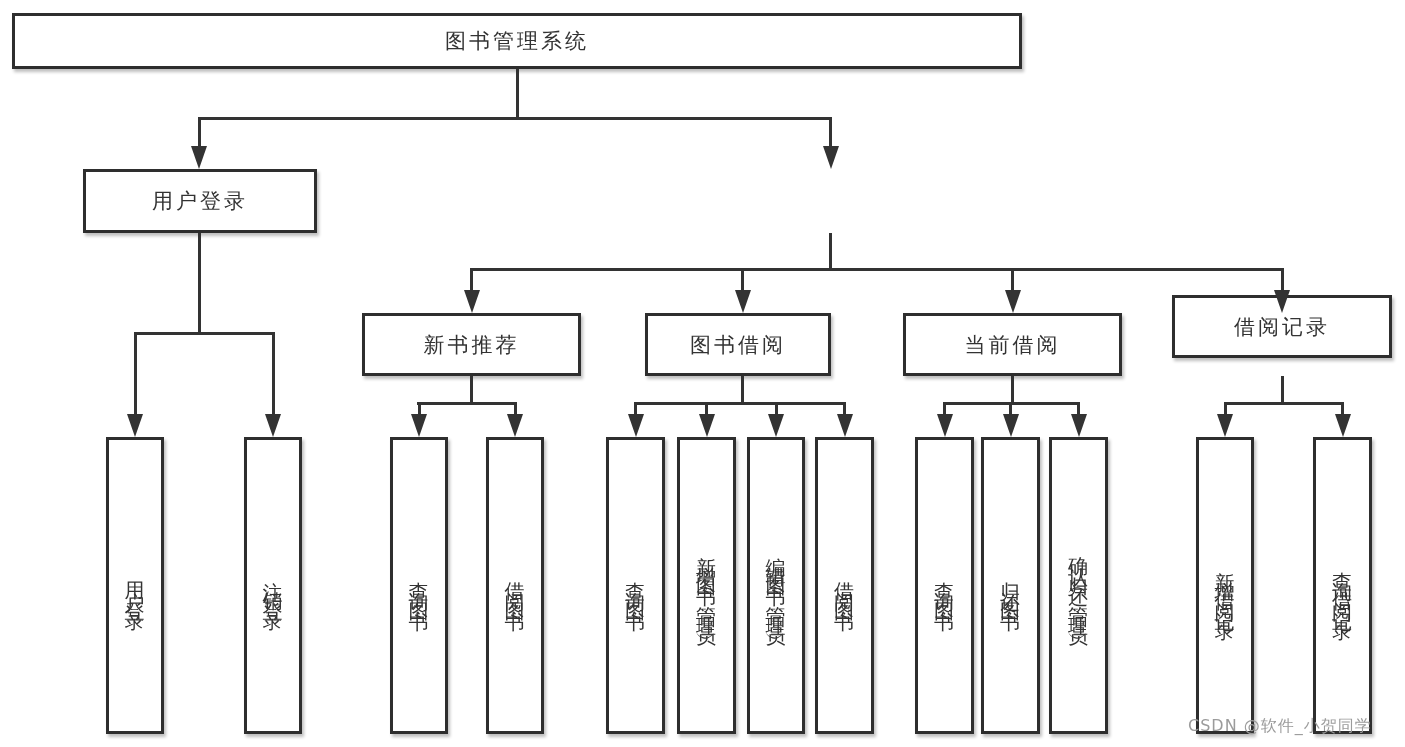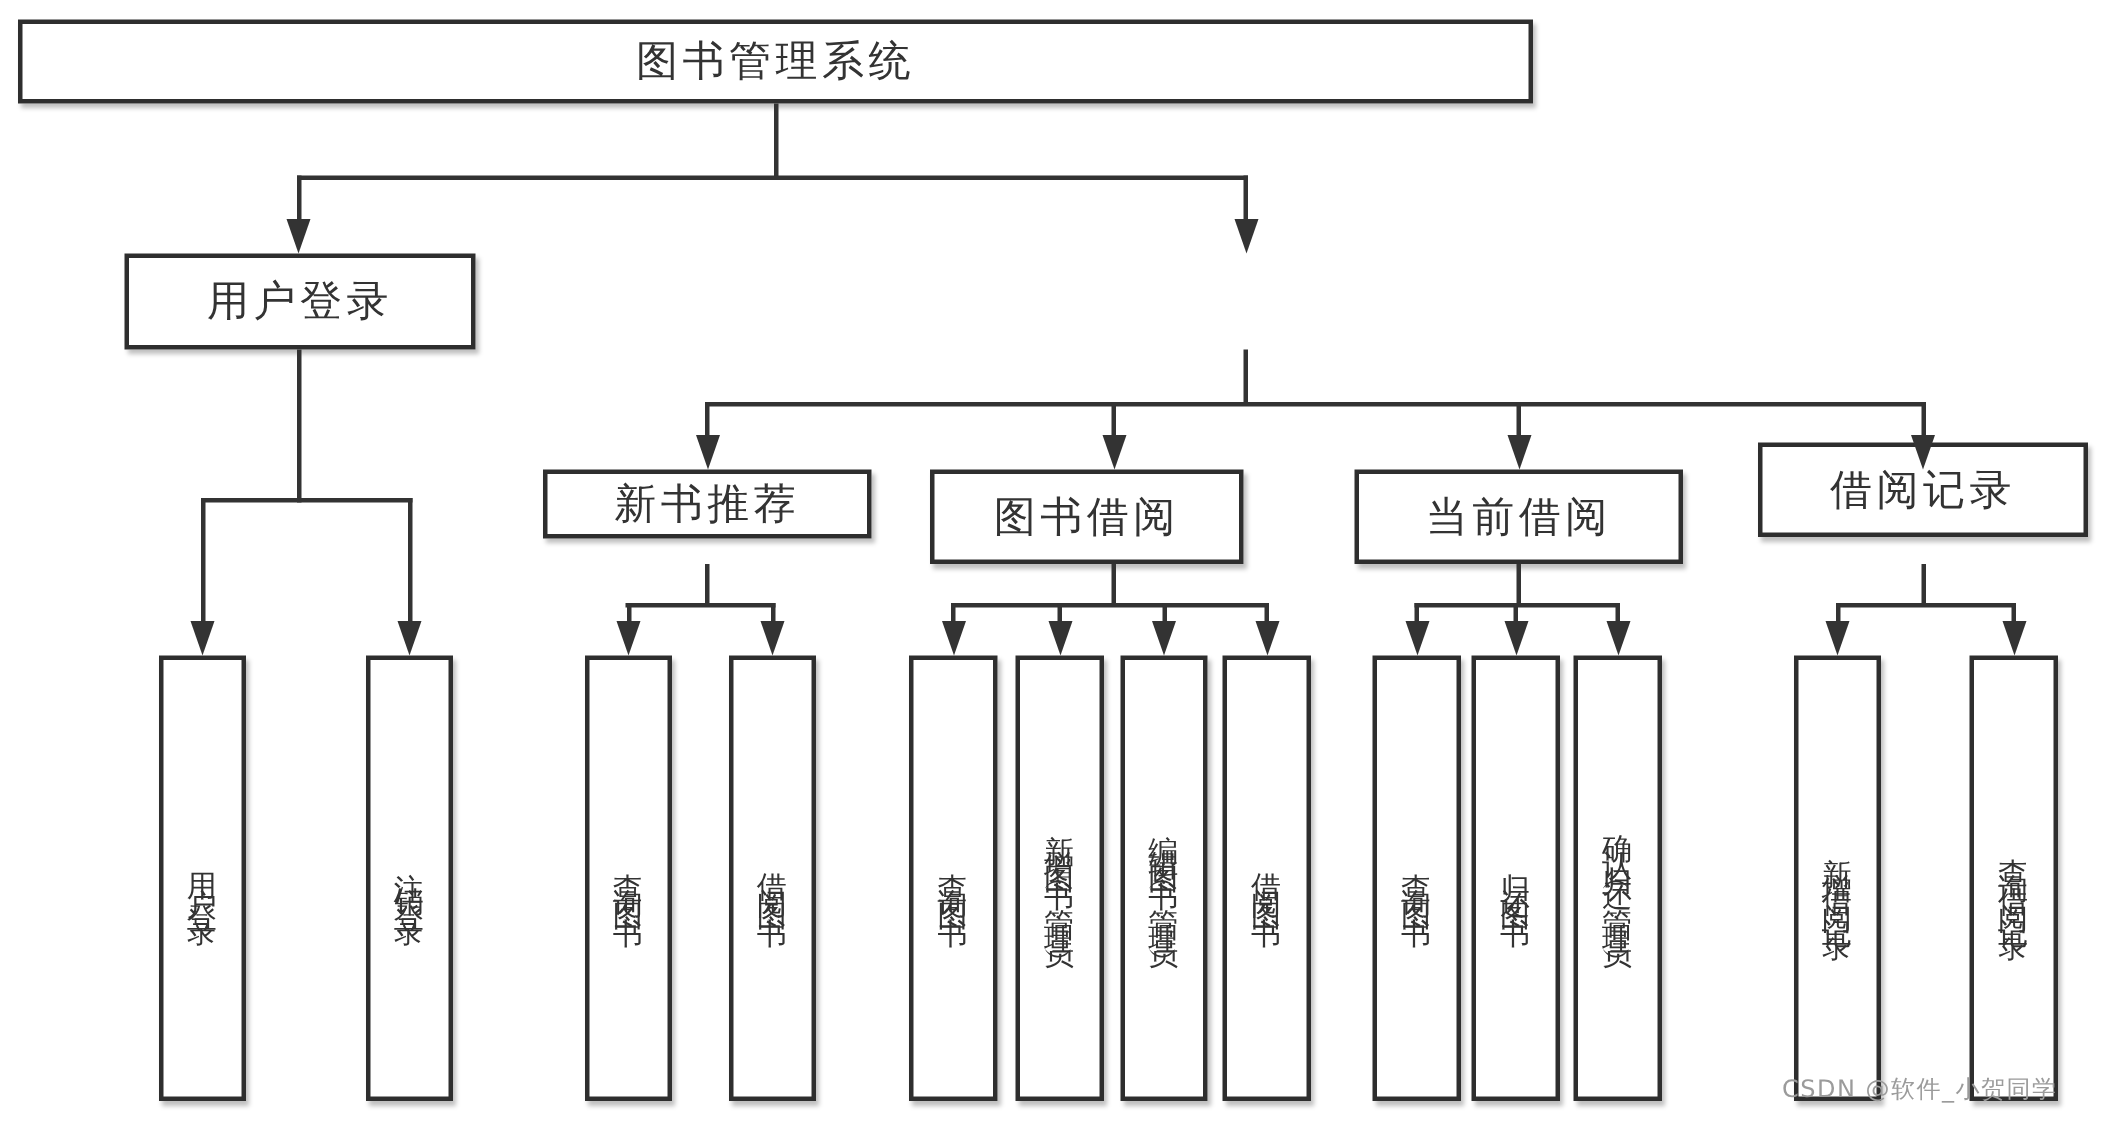--- a/index.html
+++ b/index.html
@@ -13,21 +13,21 @@
     font-family:"DejaVu Sans","Liberation Sans",sans-serif;
     color:var(--text);
   }
   .node{
     position:absolute; box-sizing:border-box; background:#fff;
     border:3px solid var(--border);
     box-shadow:2px 3px 3px rgba(0,0,0,.25);
     display:flex; align-items:center; justify-content:center;
   }
   .hbox .label{
-    font-size:28px; letter-spacing:3px; color:var(--text); white-space:nowrap;
+    font-size:21px; letter-spacing:3px; color:var(--text); white-space:nowrap;
   }
   .vbox .label{
     writing-mode:vertical-rl; text-orientation:mixed;
     font-size:20px; letter-spacing:10px; line-height:1; color:var(--text);
   }
   .vline,.hline{position:absolute; background:var(--line);}
   .arr{
     position:absolute; width:0; height:0;
     border-left:8px solid transparent; border-right:8px solid transparent;
     border-top:23px solid var(--line);
@@ -44,25 +44,25 @@
 
   <div class="node hbox" style="left:12px;top:13px;width:1010px;height:56px">
     <span class="label">图书管理系统</span>
   </div>
 
   <div class="node hbox" style="left:83px;top:169px;width:234px;height:64px">
     <span class="label">用户登录</span>
   </div>
 
 
-  <div class="node hbox" style="left:362px;top:313px;width:219px;height:46px">
+  <div class="node hbox" style="left:362px;top:313px;width:219px;height:63px">
     <span class="label">新书推荐</span>
   </div>
 
-  <div class="node hbox" style="left:620px;top:313px;width:209px;height:63px">
+  <div class="node hbox" style="left:645px;top:313px;width:186px;height:63px">
     <span class="label">图书借阅</span>
   </div>
 
   <div class="node hbox" style="left:903px;top:313px;width:219px;height:63px">
     <span class="label">当前借阅</span>
   </div>
 
   <div class="node hbox" style="left:1172px;top:295px;width:220px;height:63px">
     <span class="label">借阅记录</span>
   </div>

